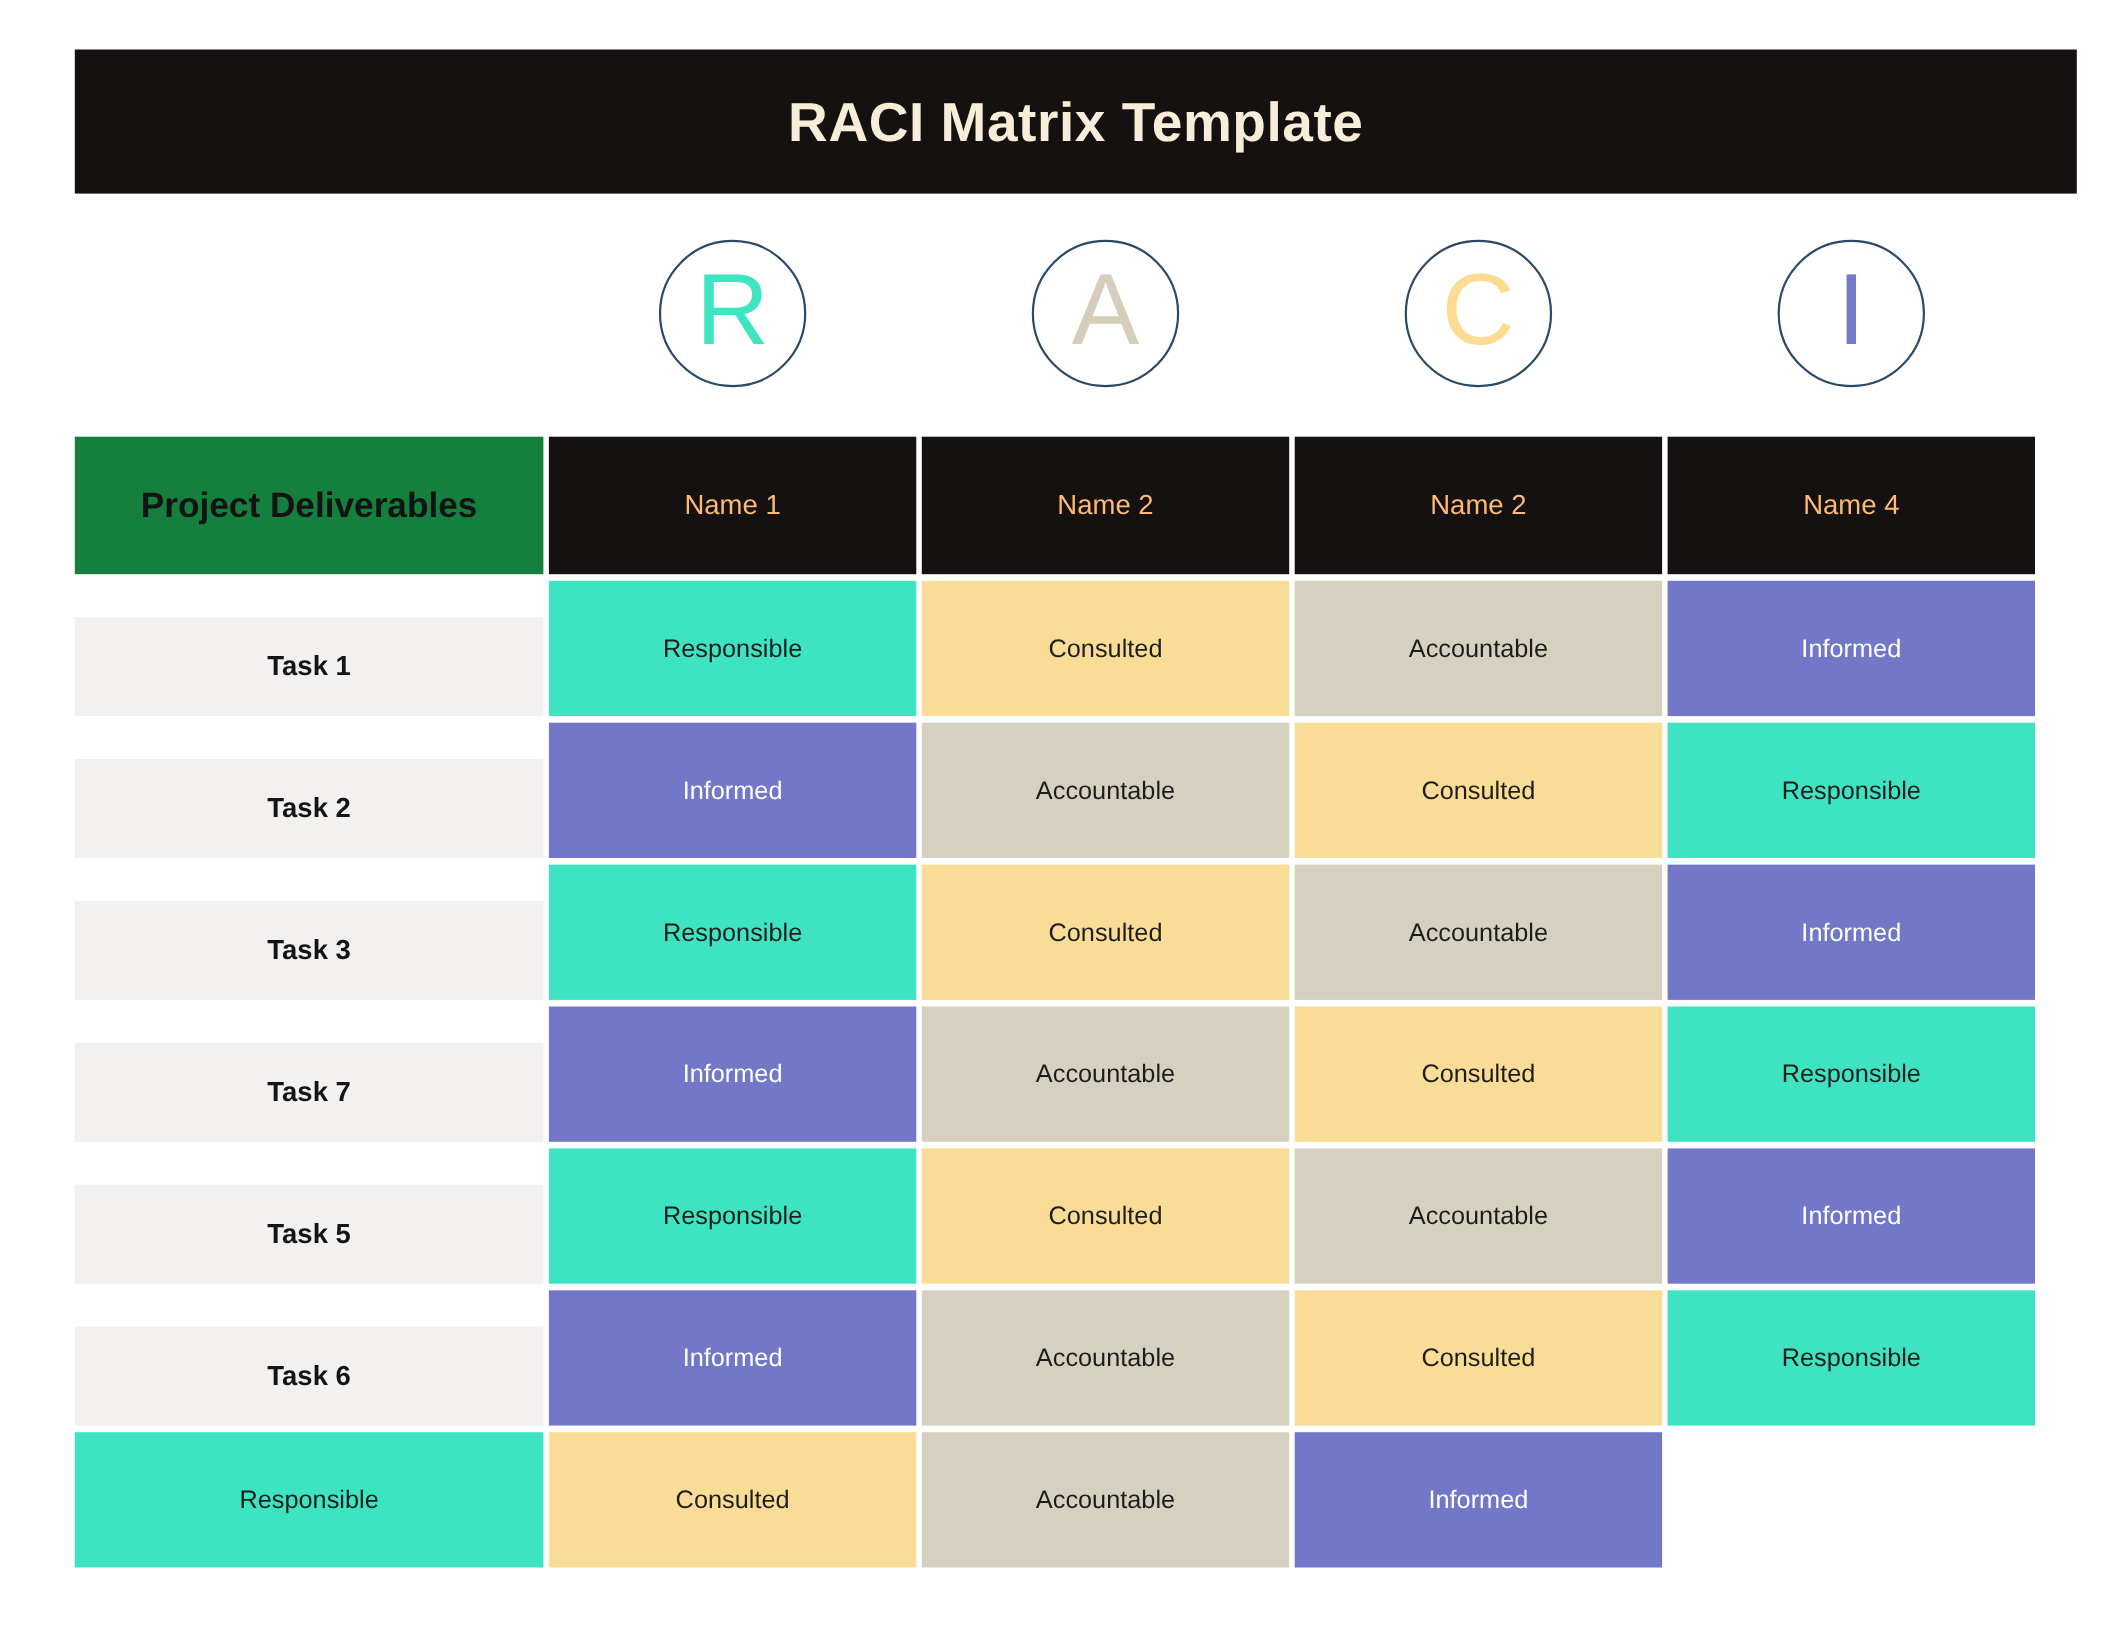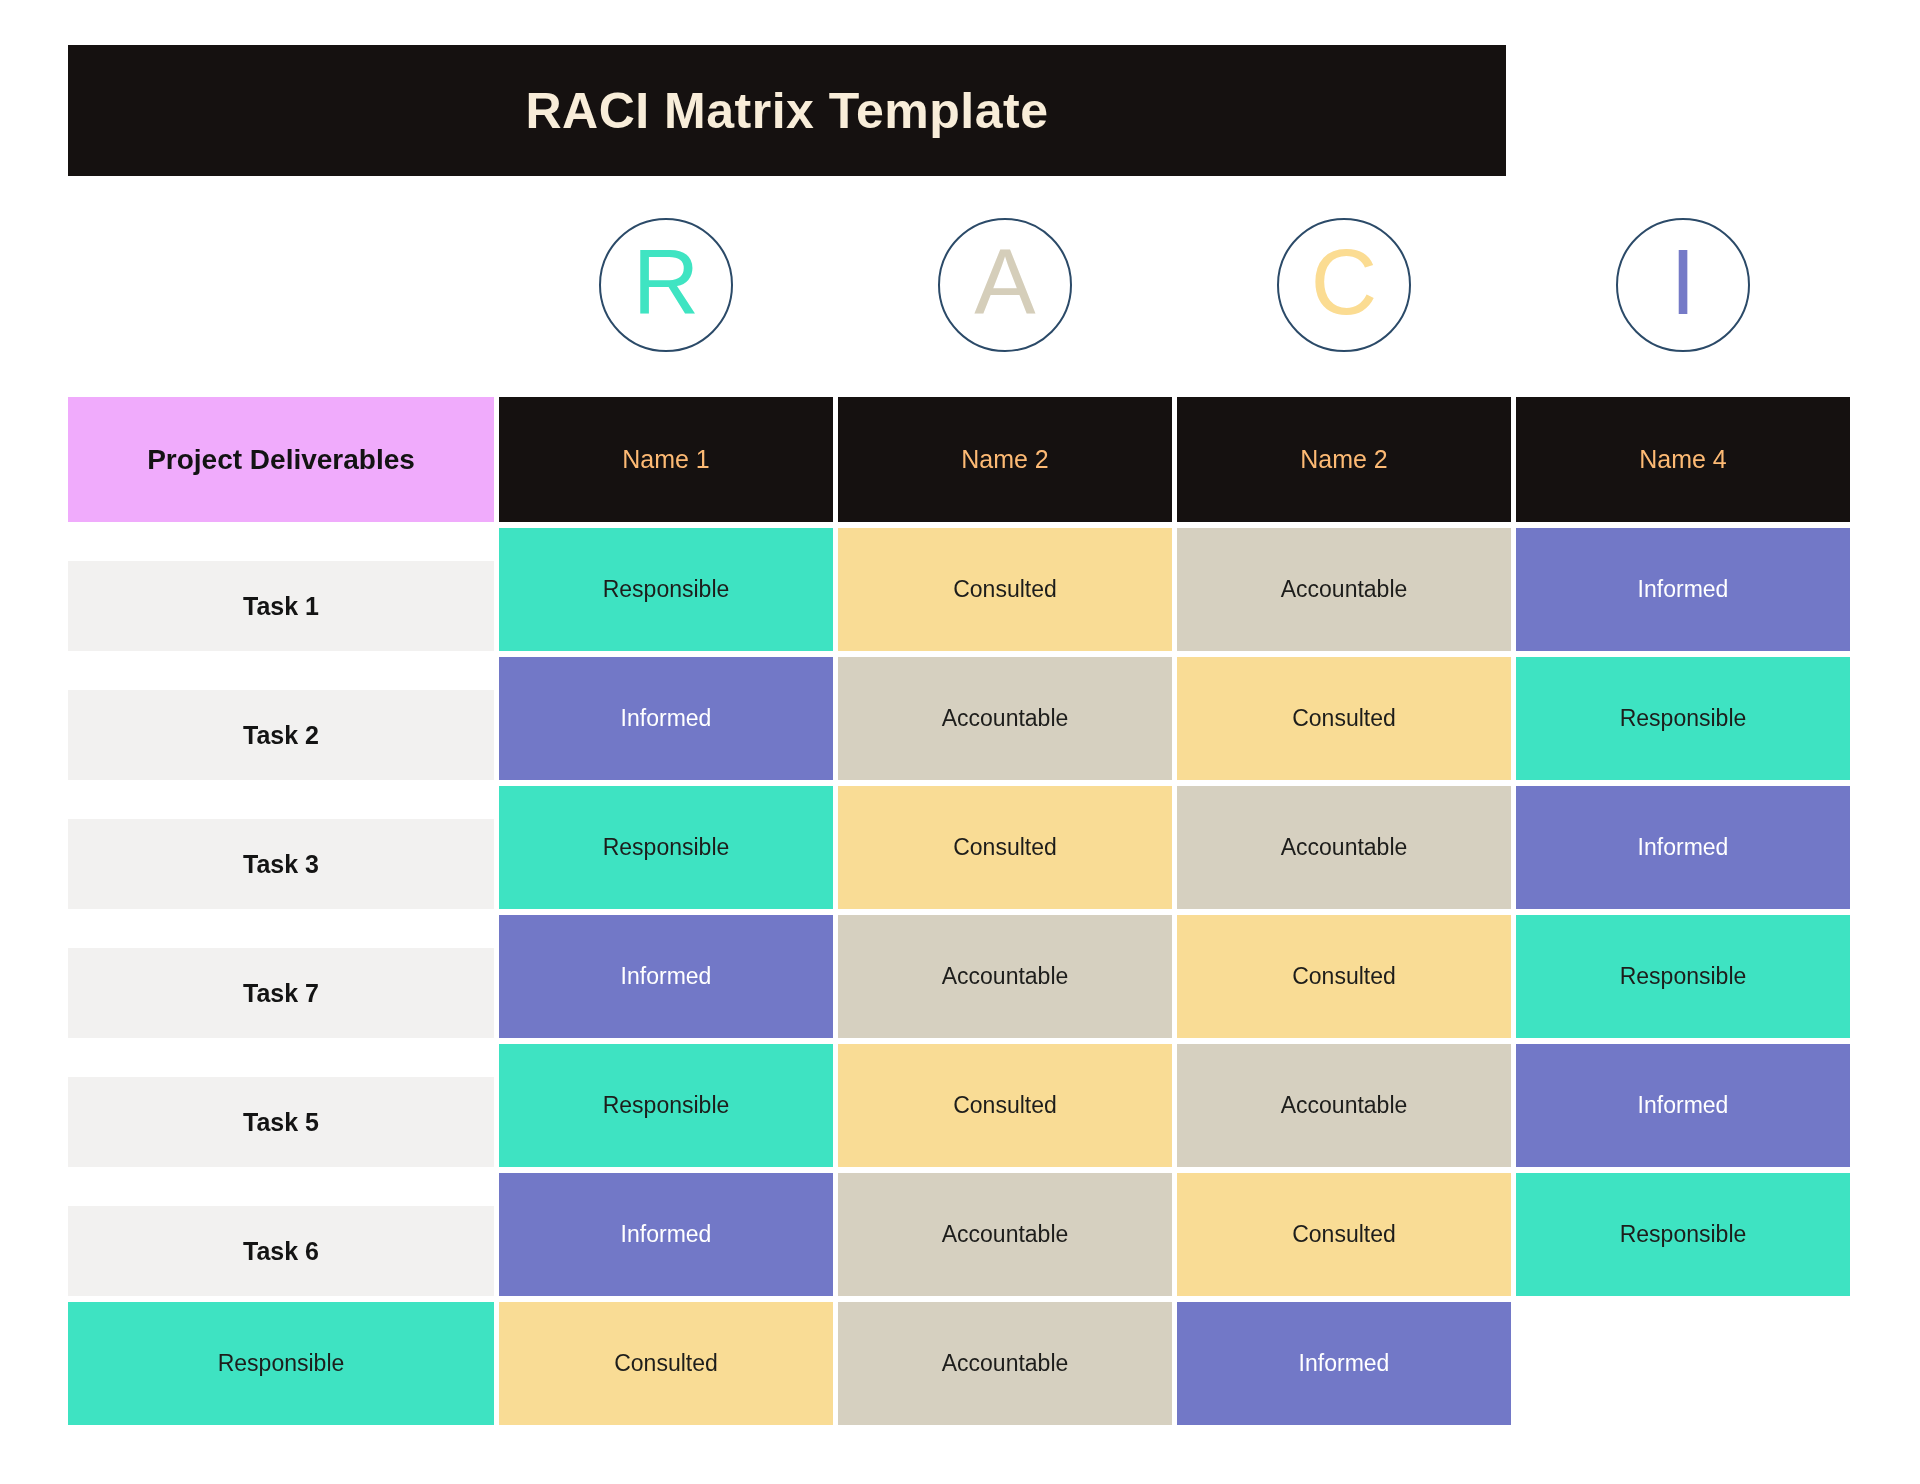--- a/index.html
+++ b/index.html
@@ -9,21 +9,21 @@
     font-family: "Liberation Sans", sans-serif;
     position: relative;
     overflow: hidden;
   }
   .page { position: absolute; inset: 0; background: #ffffff; }
 
   
   .banner {
     position: absolute;
     left: 68px; top: 45px;
-    width: 1438px; height: 131px;
+    width: 1820px; height: 131px;
     background: #151110;
     display: flex; align-items: center; justify-content: center;
   }
   .banner-title {
     color: #F8EDD9;
     font-size: 50px;
     font-weight: bold;
     letter-spacing: 0.5px;
   }
 
@@ -62,23 +62,23 @@
     grid-template-columns: 426px repeat(4, 334px);
     grid-template-rows: 125px repeat(7, 123px);
     column-gap: 5px;
     row-gap: 6px;
   }
   .cell {
     display: flex; align-items: center; justify-content: center;
     text-align: center;
   }
   .corner-cell {
-    background: #f0abfc;
+    background: #15803d;
     color: #131313;
-    font-size: 28px;
+    font-size: 32px;
     font-weight: bold;
   }
   .name-cell {
     background: #151110;
     color: #fdba74;
     font-size: 25px;
     font-weight: 400;
   }
   .task-cell {
     background: #F2F1F0;

